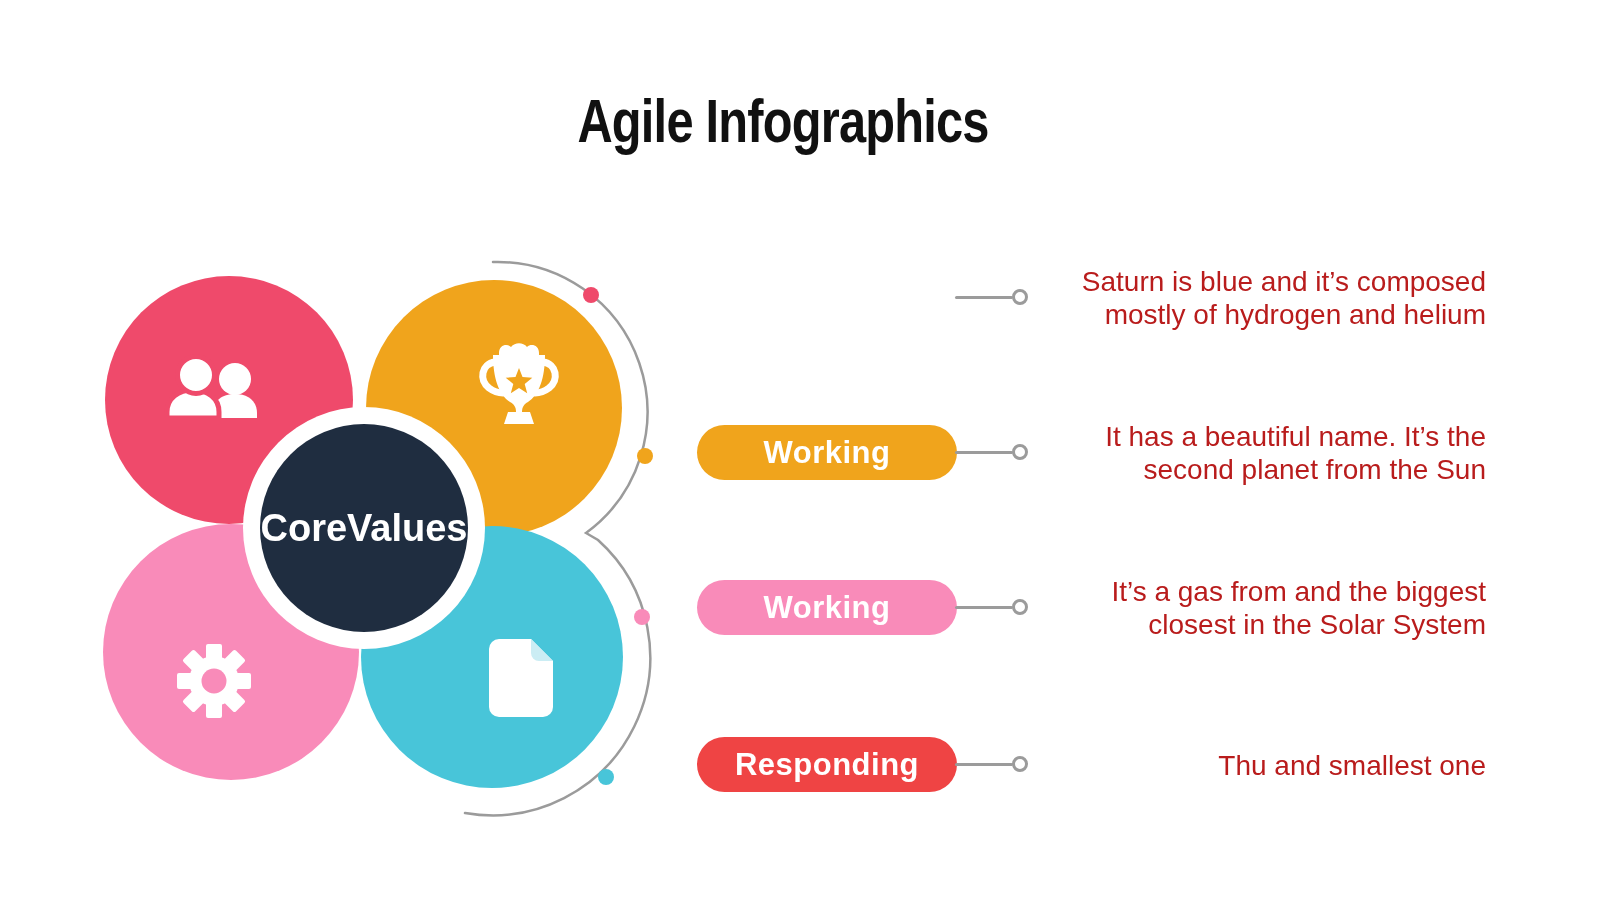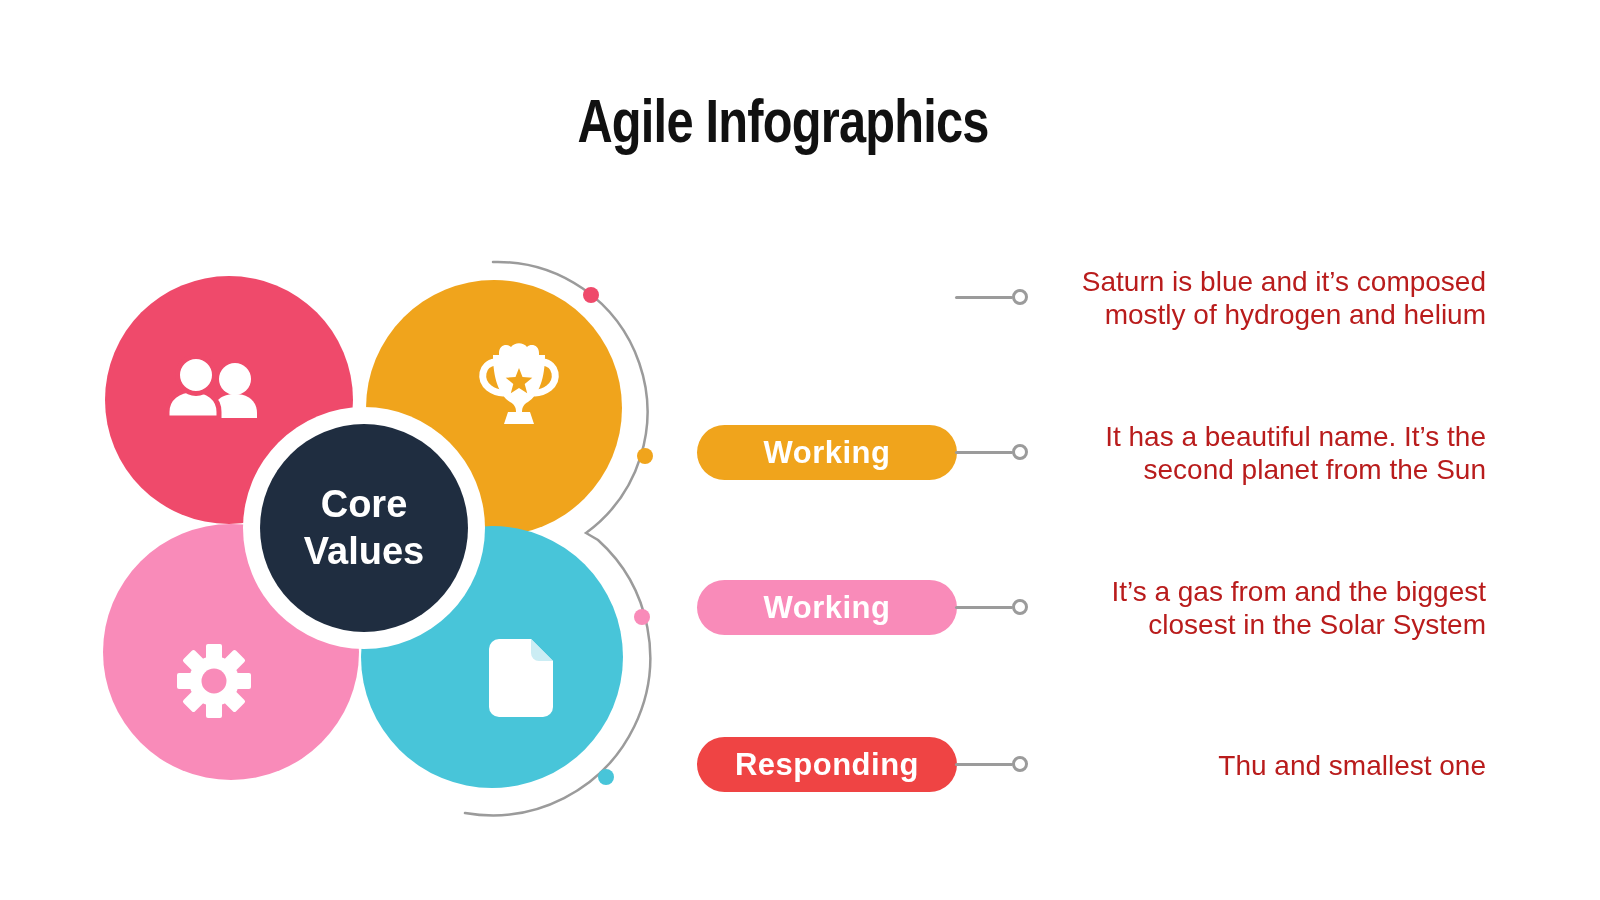--- a/index.html
+++ b/index.html
@@ -22,21 +22,21 @@
   .c-cyan{left:361px;top:526px;width:262px;height:262px;}
   .icon{position:absolute;}
   .icon-people{left:58px;top:74px;width:100px;height:68px;}
   .icon-trophy{left:111px;top:62px;width:84px;height:86px;}
   .icon-gear{left:73px;top:119px;width:76px;height:76px;}
   .icon-doc{left:128px;top:113px;width:64px;height:78px;}
 
   
   .core-ring{position:absolute;left:243px;top:407px;width:242px;height:242px;
              background:#fff;border-radius:50%;display:flex;align-items:center;justify-content:center;}
-  .core{width:208px;height:208px;border-radius:50%;display:flex;flex-direction:column;
+  .core{width:208px;height:208px;border-radius:50%;display:flex;flex-direction:row;
         align-items:center;justify-content:center;color:#fff;font-weight:700;
         font-size:38px;line-height:47px;text-align:center;}
 
   
   .row{position:absolute;left:697px;width:789px;height:55px;}
   .row-0{top:270px}.row-1{top:425px}.row-2{top:580px}.row-3{top:737px}
   .pill{position:absolute;left:0;top:0;width:260px;height:55px;border-radius:28px;
         display:flex;align-items:center;justify-content:center;}
   .pill-label{color:#fff;font-size:31px;font-weight:700;letter-spacing:0.5px;}
   .cline{position:absolute;left:258px;top:26px;width:58px;height:3px;border-radius:2px;}

